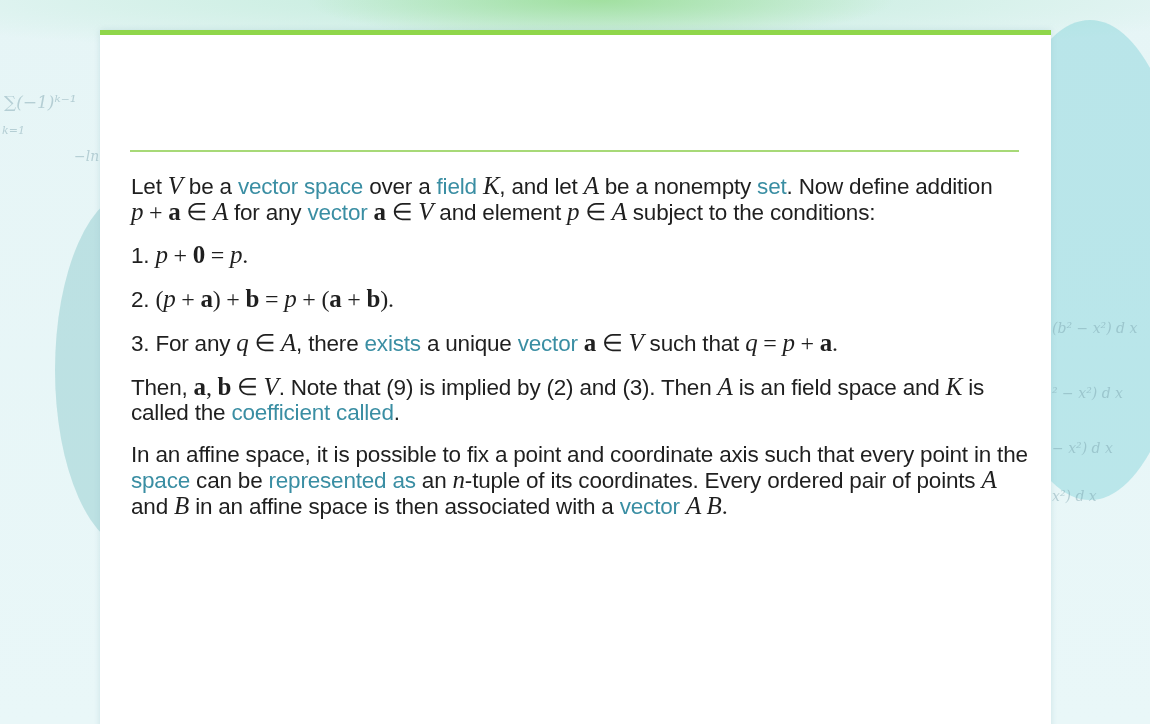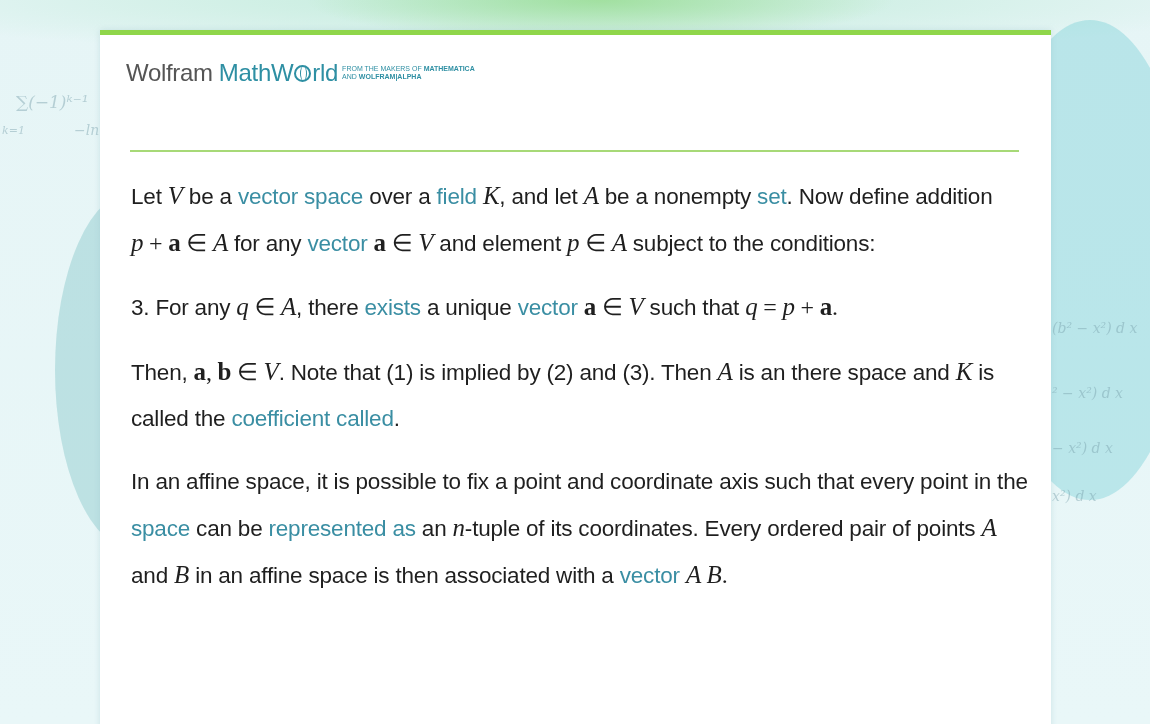--- a/index.html
+++ b/index.html
@@ -68,21 +68,21 @@
     font-family: "Liberation Sans", sans-serif;
     font-size: 48px; color: #3a8ea3; font-weight: normal; letter-spacing: -0.5px;
   }
   .rule {
     position: absolute; left: 30px; top: 115px; width: 889px; height: 2px;
     background: #a7d977;
   }
   .content {
     position: absolute; left: 31px; top: 138px; width: 900px;
     font-family: "Liberation Sans", sans-serif;
-    font-size: 22.5px; line-height: 46px; color: #1f1f1f;
+    font-size: 22.5px; line-height: 25px; color: #1f1f1f;
     letter-spacing: -0.2px;
   }
   .content p { margin-bottom: 17px; }
   .content p.cond { margin-bottom: 18px; }
   .m {
     font-family: "Liberation Serif", serif;
     font-style: italic; font-size: 25px;
   }
   .mb {
     font-family: "Liberation Serif", serif;
@@ -92,46 +92,40 @@
     font-family: "Liberation Serif", serif; font-size: 24px;
   }
   a.link { color: #3a8ea3; text-decoration: none; }
 </style>
 </head>
 <body>
 
 <div class="bg">
   <div class="bg-shape" style="left:55px; top:190px; width:160px; height:360px; background:rgba(110,185,190,0.35);"></div>
   <div class="bg-shape" style="left:990px; top:20px; width:200px; height:480px; background:rgba(100,200,210,0.35);"></div>
-  <div class="bg-formula" style="left:16px; top:92px; font-size:17px;text-align:right;">∑(−1)ᵏ⁻¹</div>
+  <div class="bg-formula" style="left:4px; top:92px; font-size:17px;text-align:right;">∑(−1)ᵏ⁻¹</div>
   <div class="bg-formula" style="left:2px; top:124px; font-size:11px;text-align:center;">k=1</div>
-  <div class="bg-formula" style="left:74px; top:122px;">−ln</div>
+  <div class="bg-formula" style="left:74px; top:148px;">−ln</div>
   <div class="bg-formula" style="left:1052px; top:320px;">(b² − x²)  d x</div>
   <div class="bg-formula" style="left:1052px; top:385px;">² − x²)  d x</div>
   <div class="bg-formula" style="left:1052px; top:440px;">− x²)  d x</div>
   <div class="bg-formula" style="left:1052px; top:488px;">x²)  d x</div>
 </div>
 
 <div class="card">
 
-  <div class="brand">
-    <span class="brand-wolfram">Wolfram</span>
-    <span class="brand-mw"><span>MathW</span><span class="globe"></span><span>rld</span></span>
-    <span class="brand-tag">
-      <span>FROM THE MAKERS OF </span><b>MATHEMATICA</b><br>
-      <span>AND </span><b>WOLFRAM|ALPHA</b>
-    </span>
-  </div>
 
   <div class="rule"></div>
 
   <div class="content">
     <p><span>Let </span><span class="m">V</span><span> be a </span><a class="link">vector space</a><span> over a </span><a class="link">field</a><span> </span><span class="m">K</span><span>, and let </span><span class="m">A</span><span> be a nonempty </span><a class="link">set</a><span>. Now define addition</span><br><span class="m">p</span><span class="mo"> + </span><span class="mb">a</span><span class="mo"> ∈ </span><span class="m">A</span><span> for any </span><a class="link">vector</a><span> </span><span class="mb">a</span><span class="mo"> ∈ </span><span class="m">V</span><span> and element </span><span class="m">p</span><span class="mo"> ∈ </span><span class="m">A</span><span> subject to the conditions:</span></p>
 
+    <p class="cond"><span>1. </span><span class="m">p</span><span class="mo"> + </span><span class="mb">0</span><span class="mo"> = </span><span class="m">p</span><span class="mo">.</span></p>
 
+    <p class="cond"><span>2. </span><span class="mo">(</span><span class="m">p</span><span class="mo"> + </span><span class="mb">a</span><span class="mo">) + </span><span class="mb">b</span><span class="mo"> = </span><span class="m">p</span><span class="mo"> + (</span><span class="mb">a</span><span class="mo"> + </span><span class="mb">b</span><span class="mo">)</span><span class="mo">.</span></p>
 
     <p class="cond"><span>3. For any </span><span class="m">q</span><span class="mo"> ∈ </span><span class="m">A</span><span>, there </span><a class="link">exists</a><span> a unique </span><a class="link">vector</a><span> </span><span class="mb">a</span><span class="mo"> ∈ </span><span class="m">V</span><span> such that </span><span class="m">q</span><span class="mo"> = </span><span class="m">p</span><span class="mo"> + </span><span class="mb">a</span><span class="mo">.</span></p>
 
-    <p><span>Then, </span><span class="mb">a</span><span class="mo">, </span><span class="mb">b</span><span class="mo"> ∈ </span><span class="m">V</span><span>. Note that (1) is implied by (2) and (3). Then </span><span class="m">A</span><span> is an there space and </span><span class="m">K</span><span> is called the </span><a class="link">coefficient called</a><span>.</span></p>
+    <p><span>Then, </span><span class="mb">a</span><span class="mo">, </span><span class="mb">b</span><span class="mo"> ∈ </span><span class="m">V</span><span>. Note that (9) is implied by (2) and (3). Then </span><span class="m">A</span><span> is an field space and </span><span class="m">K</span><span> is called the </span><a class="link">coefficient called</a><span>.</span></p>
 
     <p><span>In an affine space, it is possible to fix a point and coordinate axis such that every point in the </span><a class="link">space</a><span> can be </span><a class="link">represented as</a><span> an </span><span class="m">n</span><span>-tuple of its coordinates. Every ordered pair of points </span><span class="m">A</span><span> and </span><span class="m">B</span><span> in an affine space is then associated with a </span><a class="link">vector</a><span> </span><span class="m">A B</span><span class="mo">.</span></p>
   </div>
 </div>
 
 </body></html>

